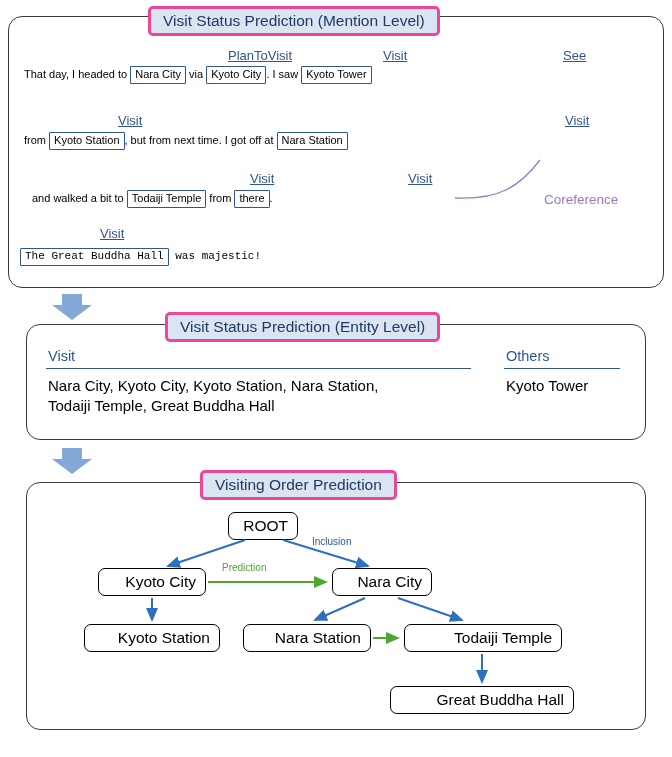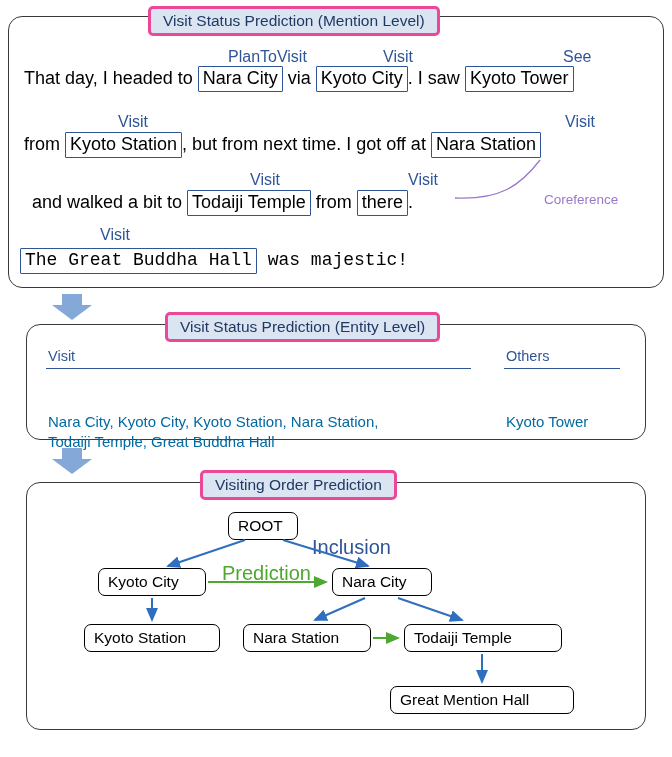--- a/index.html
+++ b/index.html
@@ -39,36 +39,37 @@
     top: 16px;
     width: 656px;
     height: 272px;
   }
   #title-mention {
     left: 148px;
     top: 6px;
   }
   .sent-line {
     position: absolute;
-    font-size: 18px;
+    font-size: 11px;
     white-space: nowrap;
     line-height: 1;
   }
   .mbox {
     display: inline-block;
     border: 1px solid #2f5597;
     padding: 1px 4px 2px 4px;
     border-radius: 1px;
     line-height: 1.15;
   }
   .mlabel {
     position: absolute;
     color: #2f5597;
-    font-size: 16px;
-    white-space: nowrap;
+    font-size: 13px;
+    white-space: nowrap;
+    text-decoration: underline;
   }
   .coref-label {
     position: absolute;
     color: #9a78c8;
     font-size: 13.5px;
     white-space: nowrap;
   }
   
   #panel-entity {
     left: 26px;
@@ -88,50 +89,49 @@
   }
   .ent-rule {
     position: absolute;
     height: 1px;
     background: #2f5597;
   }
   .ent-body {
     position: absolute;
     font-size: 15px;
     line-height: 1.35;
-    color: #0369a1;
-    margin-top: 36px;
+    color: #000000;
   }
   
   #panel-order {
     left: 26px;
     top: 482px;
     width: 620px;
     height: 248px;
   }
   #title-order {
     left: 200px;
     top: 470px;
   }
   .node {
     position: absolute;
     border: 1.2px solid #000;
     border-radius: 7px;
     background: #fff;
     font-size: 15.5px;
-    text-align: left;
+    text-align: right;
     line-height: 26px;
     height: 28px;
     box-sizing: border-box;
     white-space: nowrap;
     padding: 0 9px;
   }
   .edge-label {
     position: absolute;
-    font-size: 20px;
+    font-size: 10px;
     white-space: nowrap;
   }
   .lbl-inclusion { color: #2f5597; }
   .lbl-transition { color: #4ea72e; }
   svg.overlay {
     position: absolute;
     left: 0; top: 0;
     width: 672px;
     height: 757px;
     pointer-events: none;
@@ -182,21 +182,21 @@
 
 <div class="panel" id="panel-order"></div>
 <div class="panel-title" id="title-order">Visiting Order Prediction</div>
 
 <div class="node" style="left:228px; top:512px; width:70px;">ROOT</div>
 <div class="node" style="left:98px; top:568px; width:108px;">Kyoto City</div>
 <div class="node" style="left:332px; top:568px; width:100px;">Nara City</div>
 <div class="node" style="left:84px; top:624px; width:136px;">Kyoto Station</div>
 <div class="node" style="left:243px; top:624px; width:128px;">Nara Station</div>
 <div class="node" style="left:404px; top:624px; width:158px;">Todaiji Temple</div>
-<div class="node" style="left:390px; top:686px; width:184px;">Great Mention Hall</div>
+<div class="node" style="left:390px; top:686px; width:184px;">Great Buddha Hall</div>
 
 <div class="edge-label lbl-inclusion" style="left:312px; top:536px;">Inclusion</div>
 <div class="edge-label lbl-transition" style="left:222px; top:562px;">Prediction</div>
 
 <svg class="overlay">
   <defs>
     <marker id="arrowBlue" markerWidth="8" markerHeight="8" refX="6" refY="3" orient="auto">
       <path d="M0,0 L7,3 L0,6 z" fill="#2f6fbf"></path>
     </marker>
     <marker id="arrowGreen" markerWidth="8" markerHeight="8" refX="6" refY="3" orient="auto">

